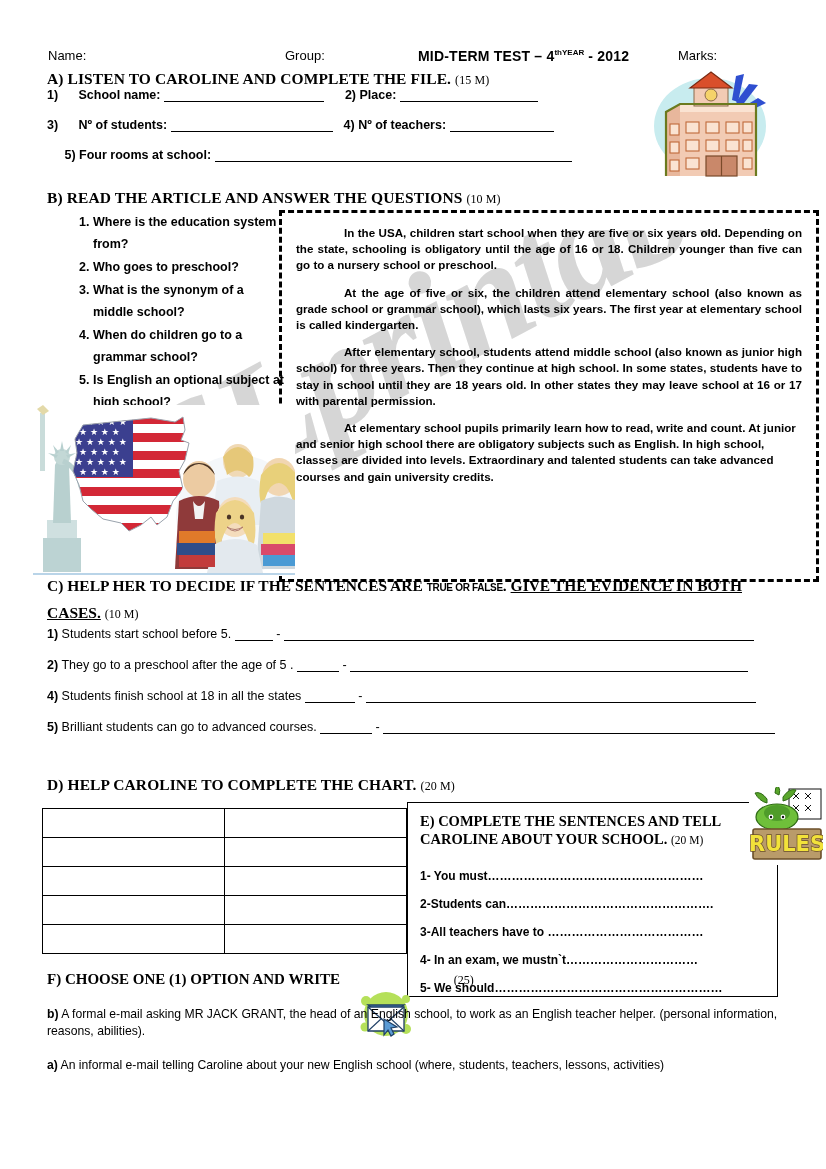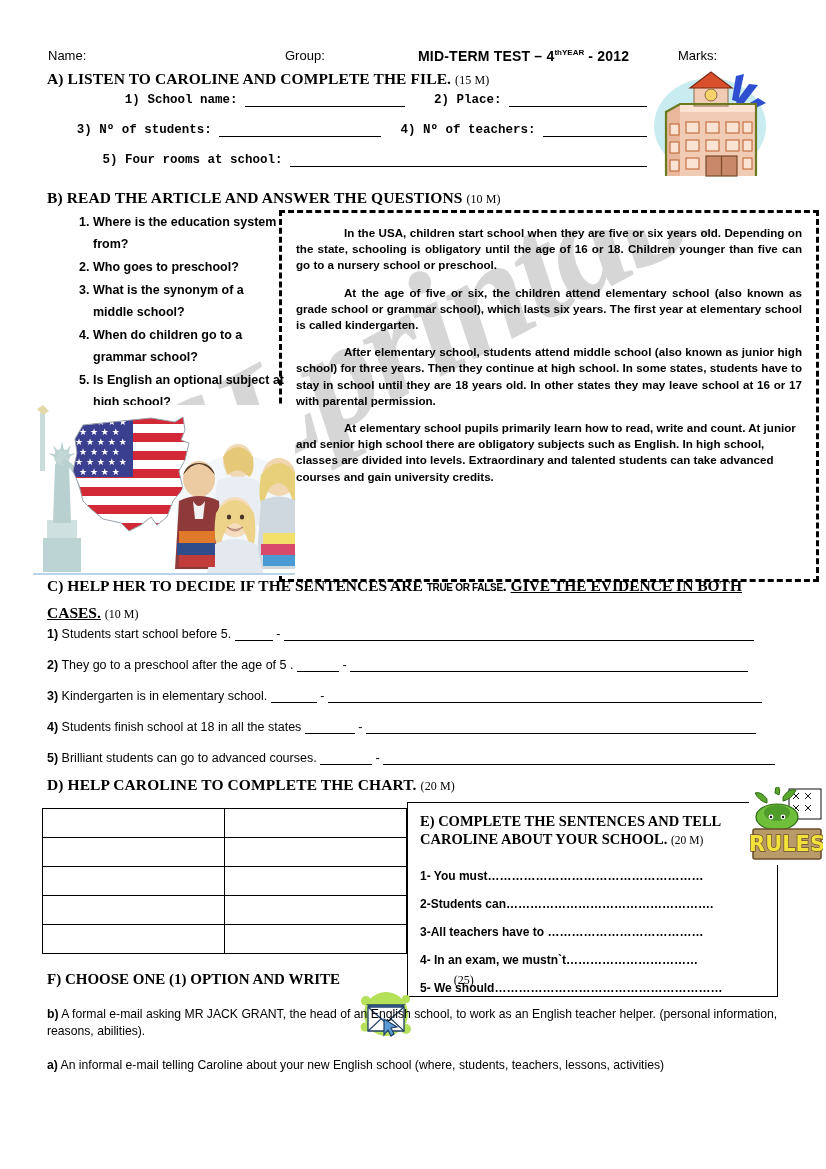--- a/index.html
+++ b/index.html
@@ -27,22 +27,22 @@
   .hdr .tt sup{font-size:8px;vertical-align:super;letter-spacing:0;}
   .hdr .mk{position:absolute;left:630px;top:0;}
 
   
   .sec{font-family:"Liberation Serif",serif;font-size:15.5px;font-weight:bold;
        letter-spacing:.1px;}
   .sec .m{font-size:12px;font-weight:normal;font-variant:small-caps;}
 
   
   .secA{position:absolute;left:47px;top:70px;width:600px;}
-  .aItems{margin-top:5px;font-family:Liberation Mono, monospace;
-          font-size:12.5px;font-weight:bold;text-align:right;}
+  .aItems{font-family:Liberation Sans, sans-serif;
+          font-size:12.5px;font-weight:bold;}
   .aRow{position:relative;height:30px;white-space:nowrap;}
   .aRow .lbl{display:inline-block;}
   .ln{display:inline-block;border-bottom:1.4px solid #000;vertical-align:bottom;height:13px;}
 
   
   .schoolPic{position:absolute;left:648px;top:66px;width:130px;height:118px;}
 
   
   .secB{position:absolute;left:47px;top:189px;width:740px;}
   .qList{position:absolute;left:18px;top:22px;width:220px;
@@ -322,27 +322,20 @@
         <span class="ln" style="width:470px;"></span>
       </div>
       <div class="cRow">
         <b>2)</b>
         <span>They go to a preschool after the age of 5 .</span>
         <span class="ln" style="width:42px;"></span>
         <span>-</span>
         <span class="ln" style="width:398px;"></span>
       </div>
       <div class="cRow">
-        <b>3)</b>
-        <span>Kindergarten is in elementary school.</span>
-        <span class="ln" style="width:46px;"></span>
-        <span>-</span>
-        <span class="ln" style="width:434px;"></span>
-      </div>
-      <div class="cRow">
         <b>4)</b>
         <span>Students finish school at 18 in all the states</span>
         <span class="ln" style="width:50px;"></span>
         <span>-</span>
         <span class="ln" style="width:390px;"></span>
       </div>
       <div class="cRow">
         <b>5)</b>
         <span>Brilliant students can go to advanced courses.</span>
         <span class="ln" style="width:52px;"></span>

